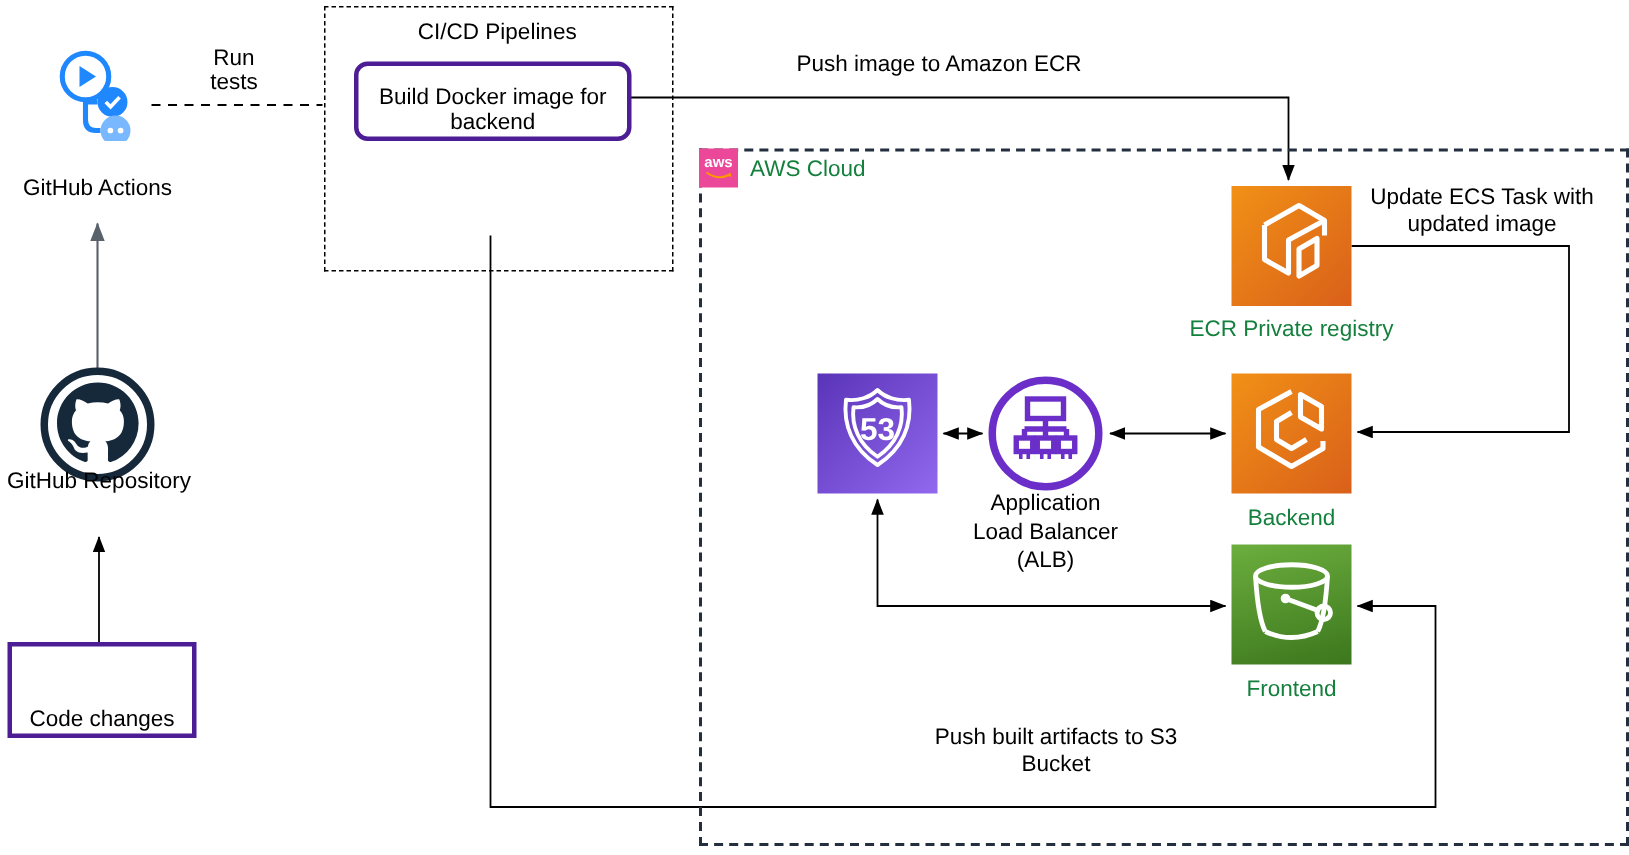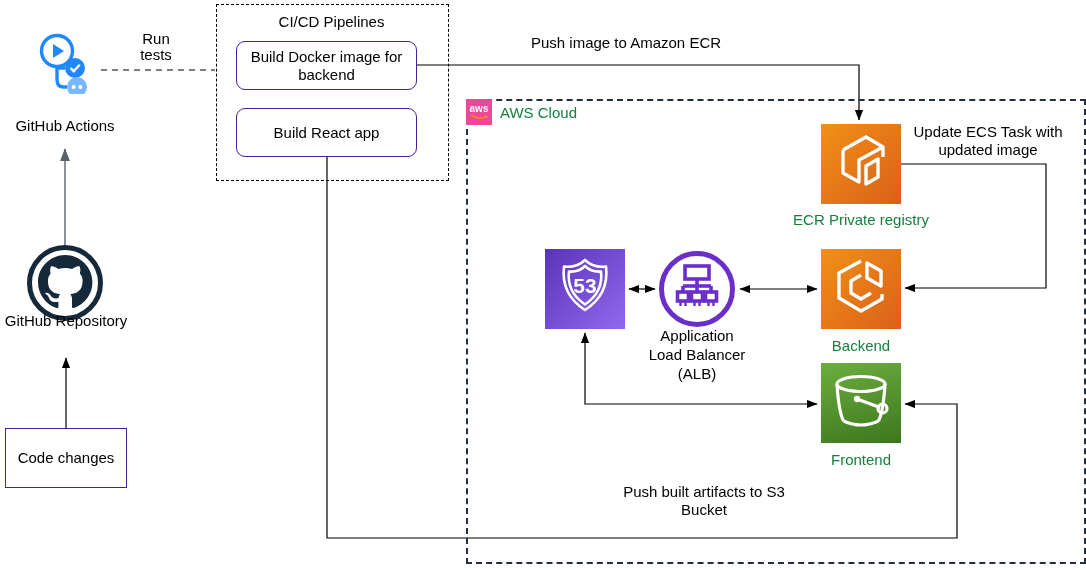--- a/index.html
+++ b/index.html
@@ -5,22 +5,22 @@
   html,body{margin:0;padding:0;background:#ffffff;}
   #canvas{
     position:relative;width:1086px;height:570px;overflow:hidden;
     font-family:"Liberation Sans","DejaVu Sans",sans-serif;
     font-size:15px;color:#000;background:#fff;
   }
   .abs{position:absolute;}
   .lbl{text-align:center;line-height:1.18;}
   .navy{color:#15803d;}
   .box{
-    background:#fff;border:1px solid #4c1d95;display:flex;
-    align-items:center;justify-content:center;text-align:center;line-height:1.18;
+    background:#fff;border:3px solid #4c1d95;display:flex;
+    align-items:flex-end;justify-content:center;text-align:center;line-height:1.18;
   }
   .rounded{border-radius:9px;}
   .dashed-box{border:1px dashed #000;background:transparent;}
   .aws-box{border:2px dashed #232F3E;}
   #edges{position:absolute;left:0;top:0;width:1086px;height:570px;}
   .aws-logo{
     width:26px;height:26px;background:#ec4899;display:flex;flex-direction:column;
     align-items:center;justify-content:center;
   }
   .aws-logo .aws-word{
@@ -100,23 +100,20 @@
     <span>Code changes</span>
   </div>
 
   <div class="abs lbl" style="left:126px;top:31px;width:60px;line-height:1.05;">Run tests</div>
 
   <div class="abs dashed-box" style="left:216px;top:4px;width:231px;height:175px;"></div>
   <div class="abs lbl" style="left:216px;top:13px;width:231px;">CI/CD Pipelines</div>
   <div class="abs box rounded" style="left:236px;top:41px;width:179px;height:47px;">
     <span style="width:170px;">Build Docker image for backend</span>
   </div>
-  <div class="abs box rounded" style="left:236px;top:108px;width:179px;height:47px;">
-    <span>Build React app</span>
-  </div>
 
   <div class="abs lbl" style="left:500px;top:34px;width:252px;">Push image to Amazon ECR</div>
   <div class="abs lbl" style="left:903px;top:123px;width:170px;">Update ECS Task with updated image</div>
   <div class="abs lbl" style="left:623px;top:483px;width:162px;">Push built artifacts to S3 Bucket</div>
 
   <div class="abs aws-box" style="left:466px;top:99px;width:616px;height:461px;"></div>
   <div class="abs aws-logo" style="left:466px;top:99px;">
     <span class="aws-word">aws</span>
     <svg width="20" height="7" viewBox="0 0 20 7">
       <path d="M2,1 Q10,6.5 17,2.5" stroke="#FF9900" stroke-width="1.4" fill="none"></path>

